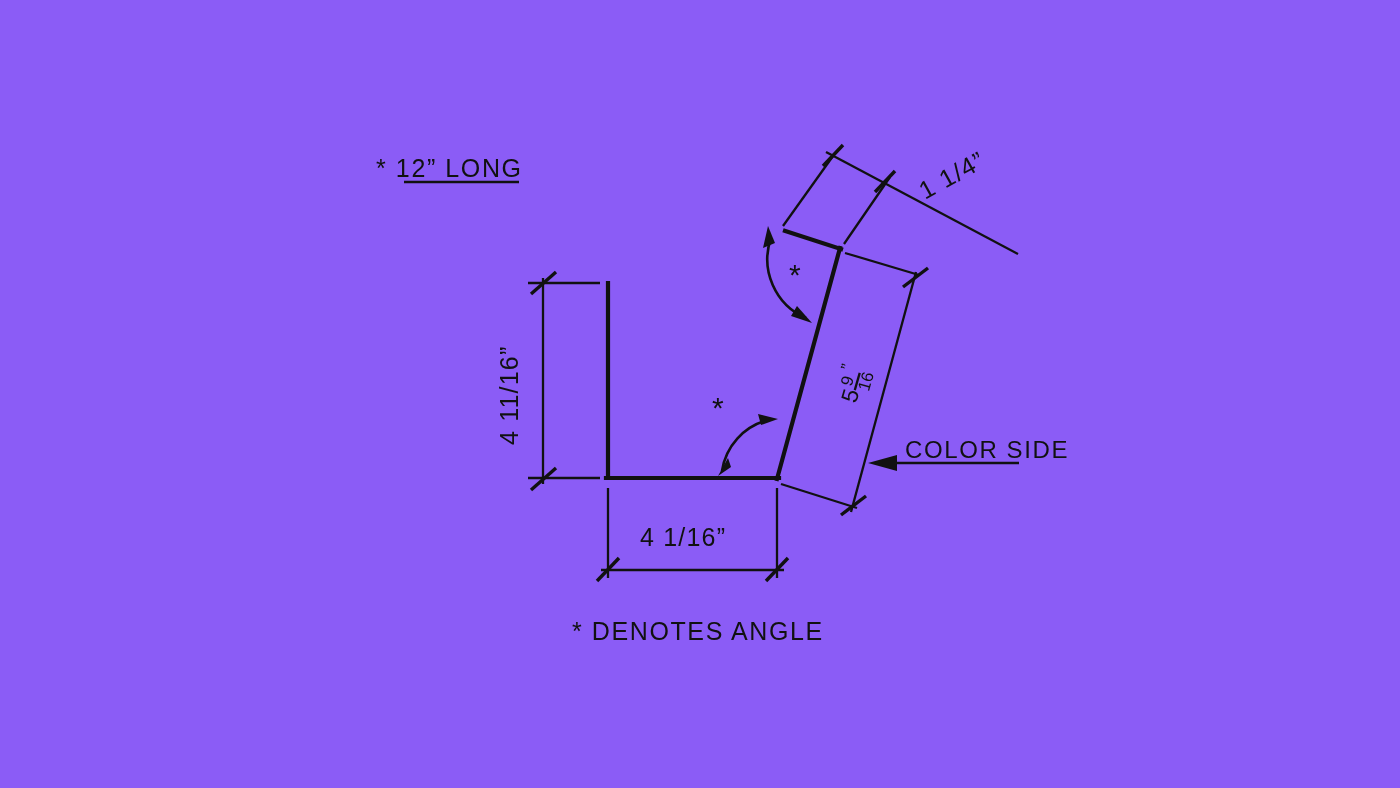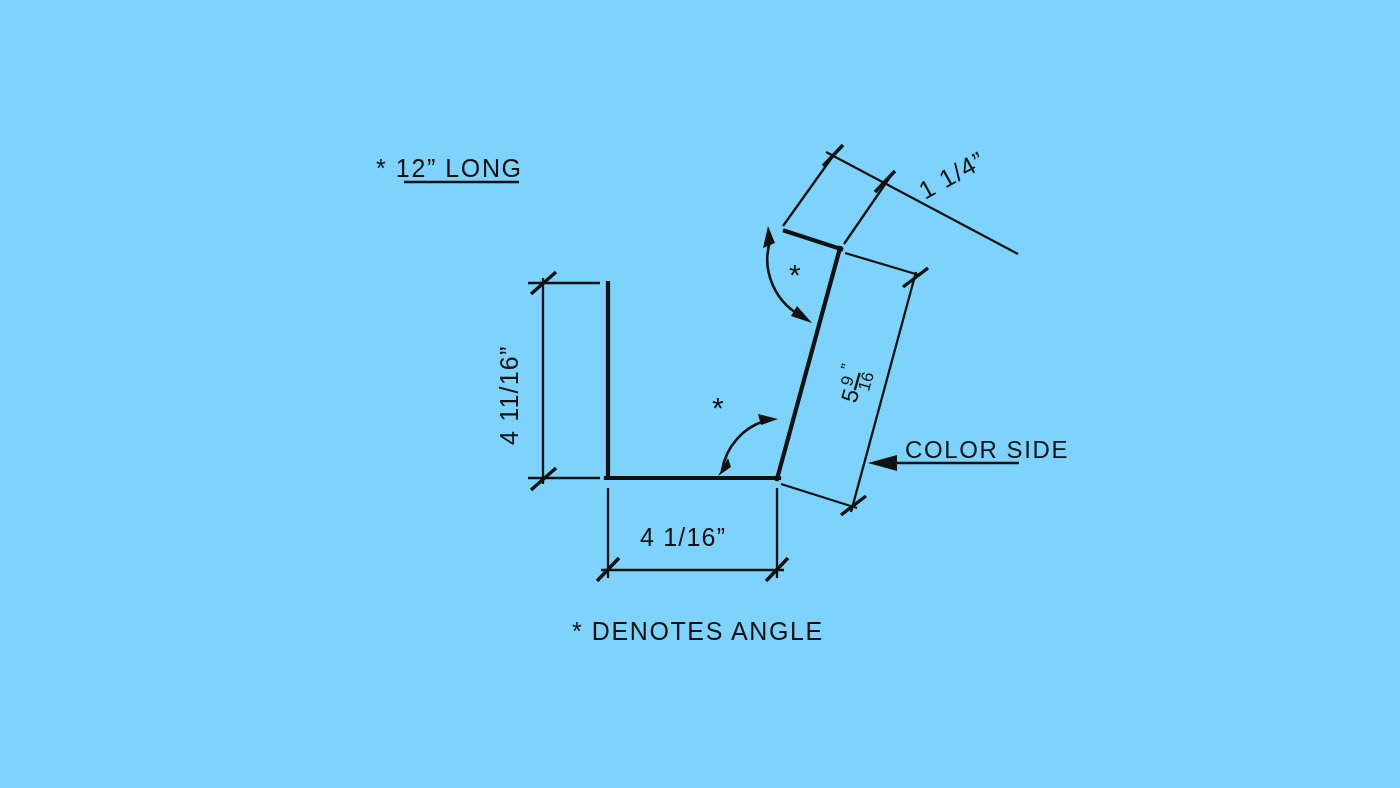--- a/index.html
+++ b/index.html
@@ -11,21 +11,21 @@
   body {
     width: 1400px;
     height: 788px;
     overflow: hidden;
     font-family: "Liberation Sans", sans-serif;
   }
   #drawing-root {
     position: relative;
     width: 1400px;
     height: 788px;
-    background: #7dd3fc;
+    background: #8b5cf6;
   }
   svg#drawing {
     display: block;
     width: 1400px;
     height: 788px;
   }
   .profile-line {
     stroke: #111111;
     stroke-width: 4.2;
     stroke-linecap: square;

